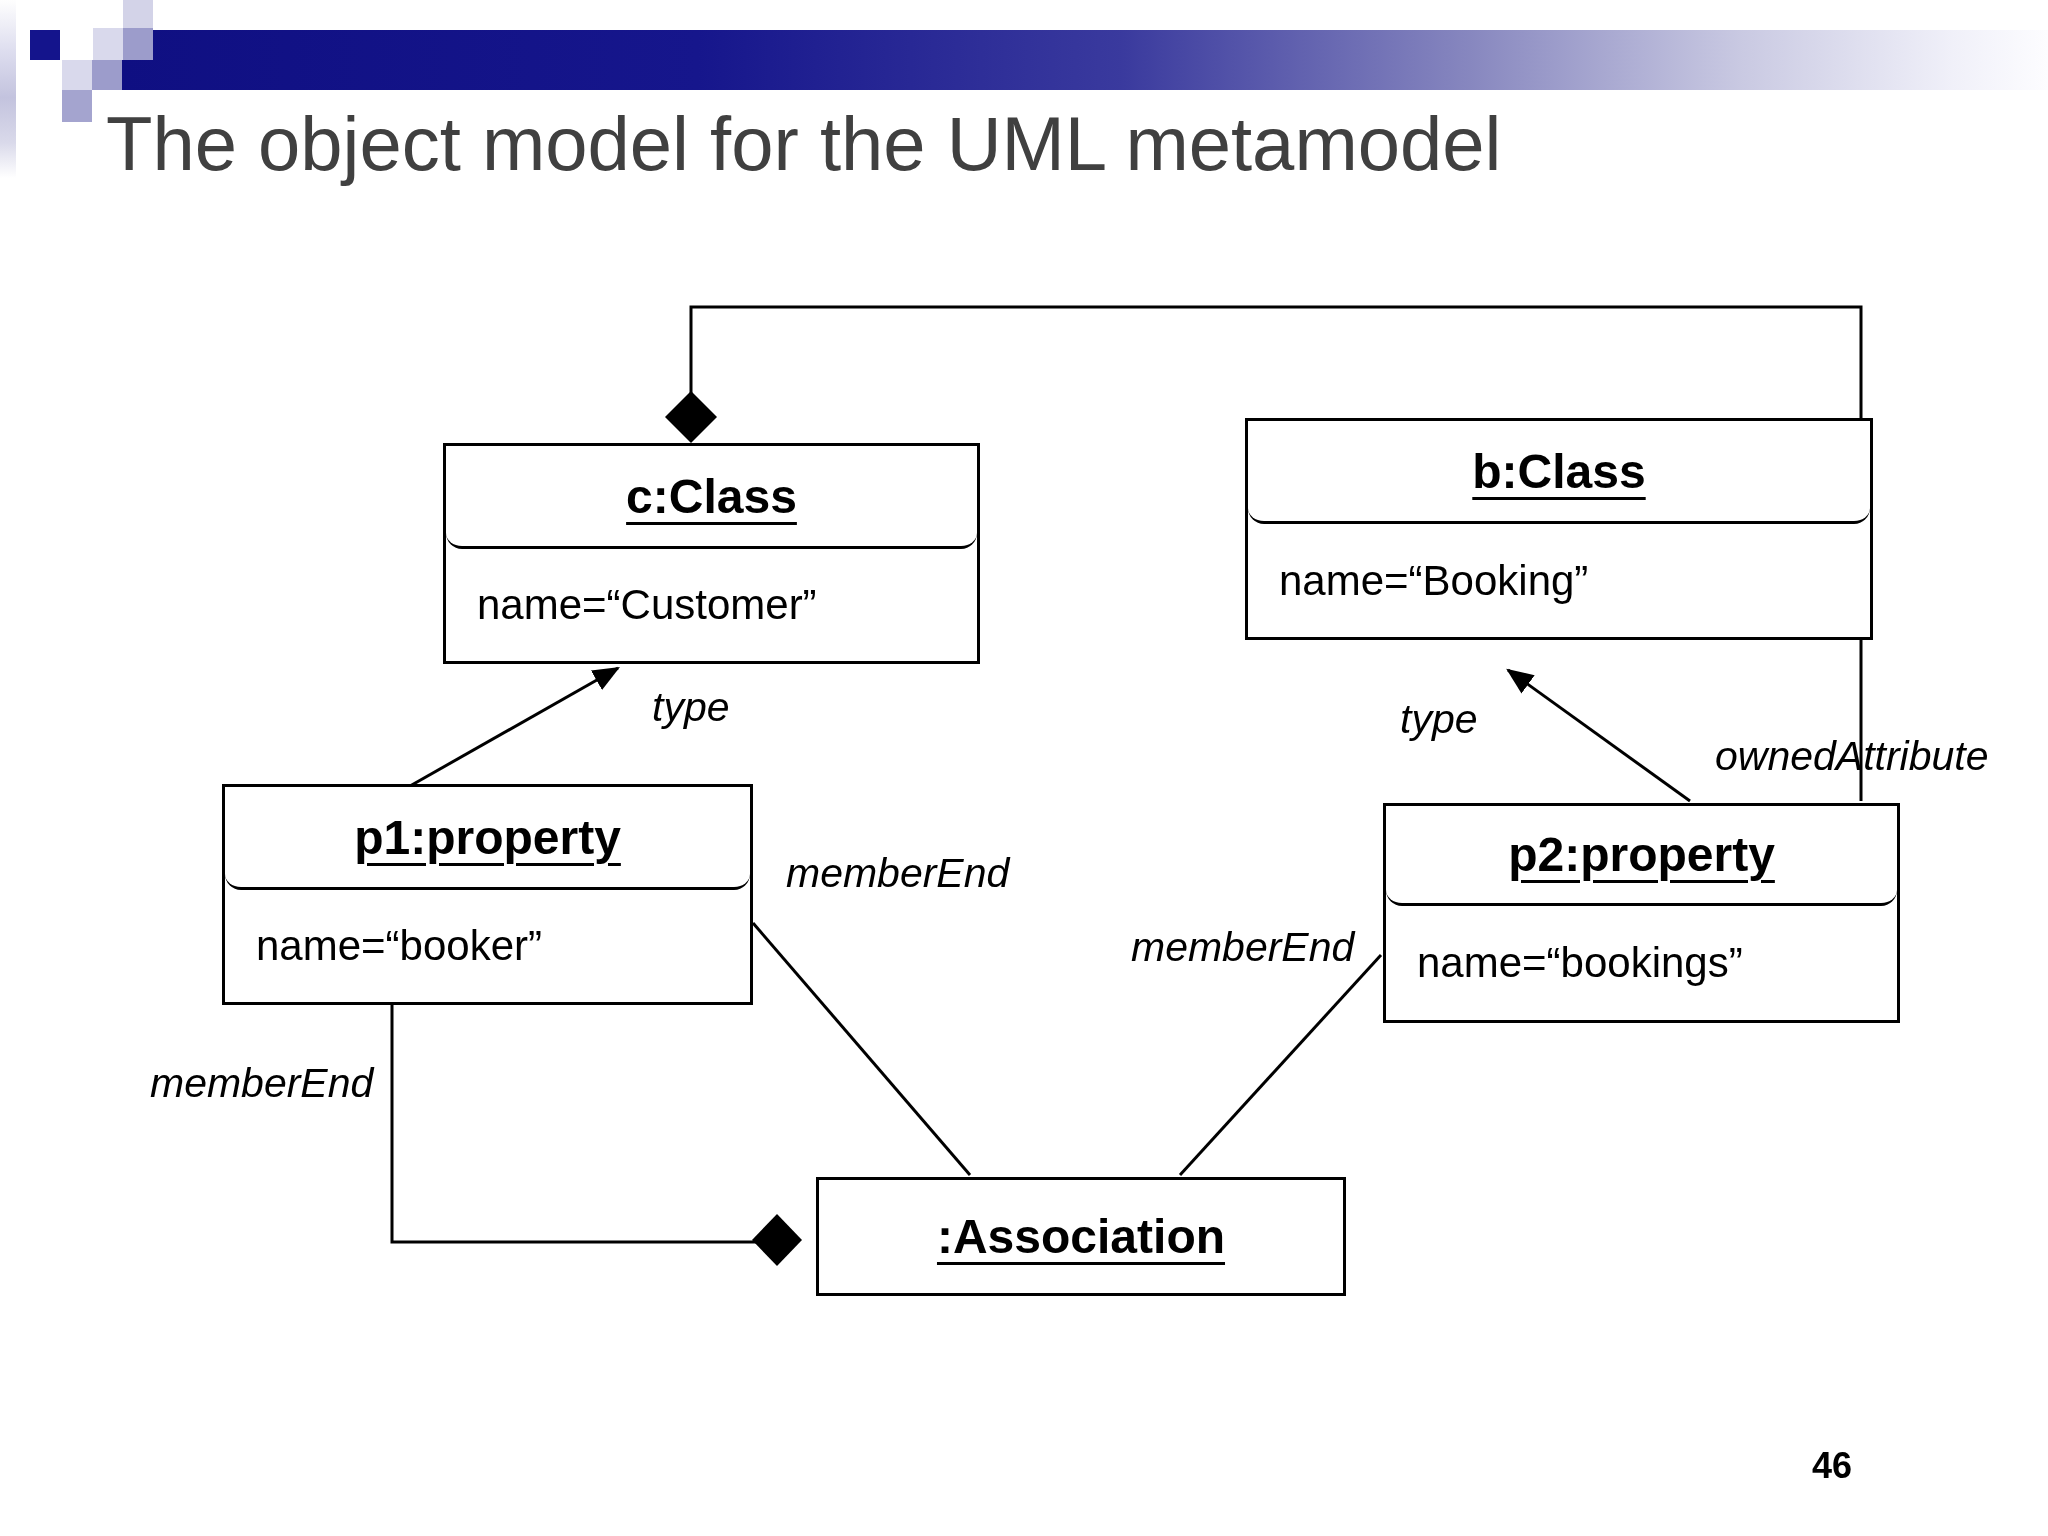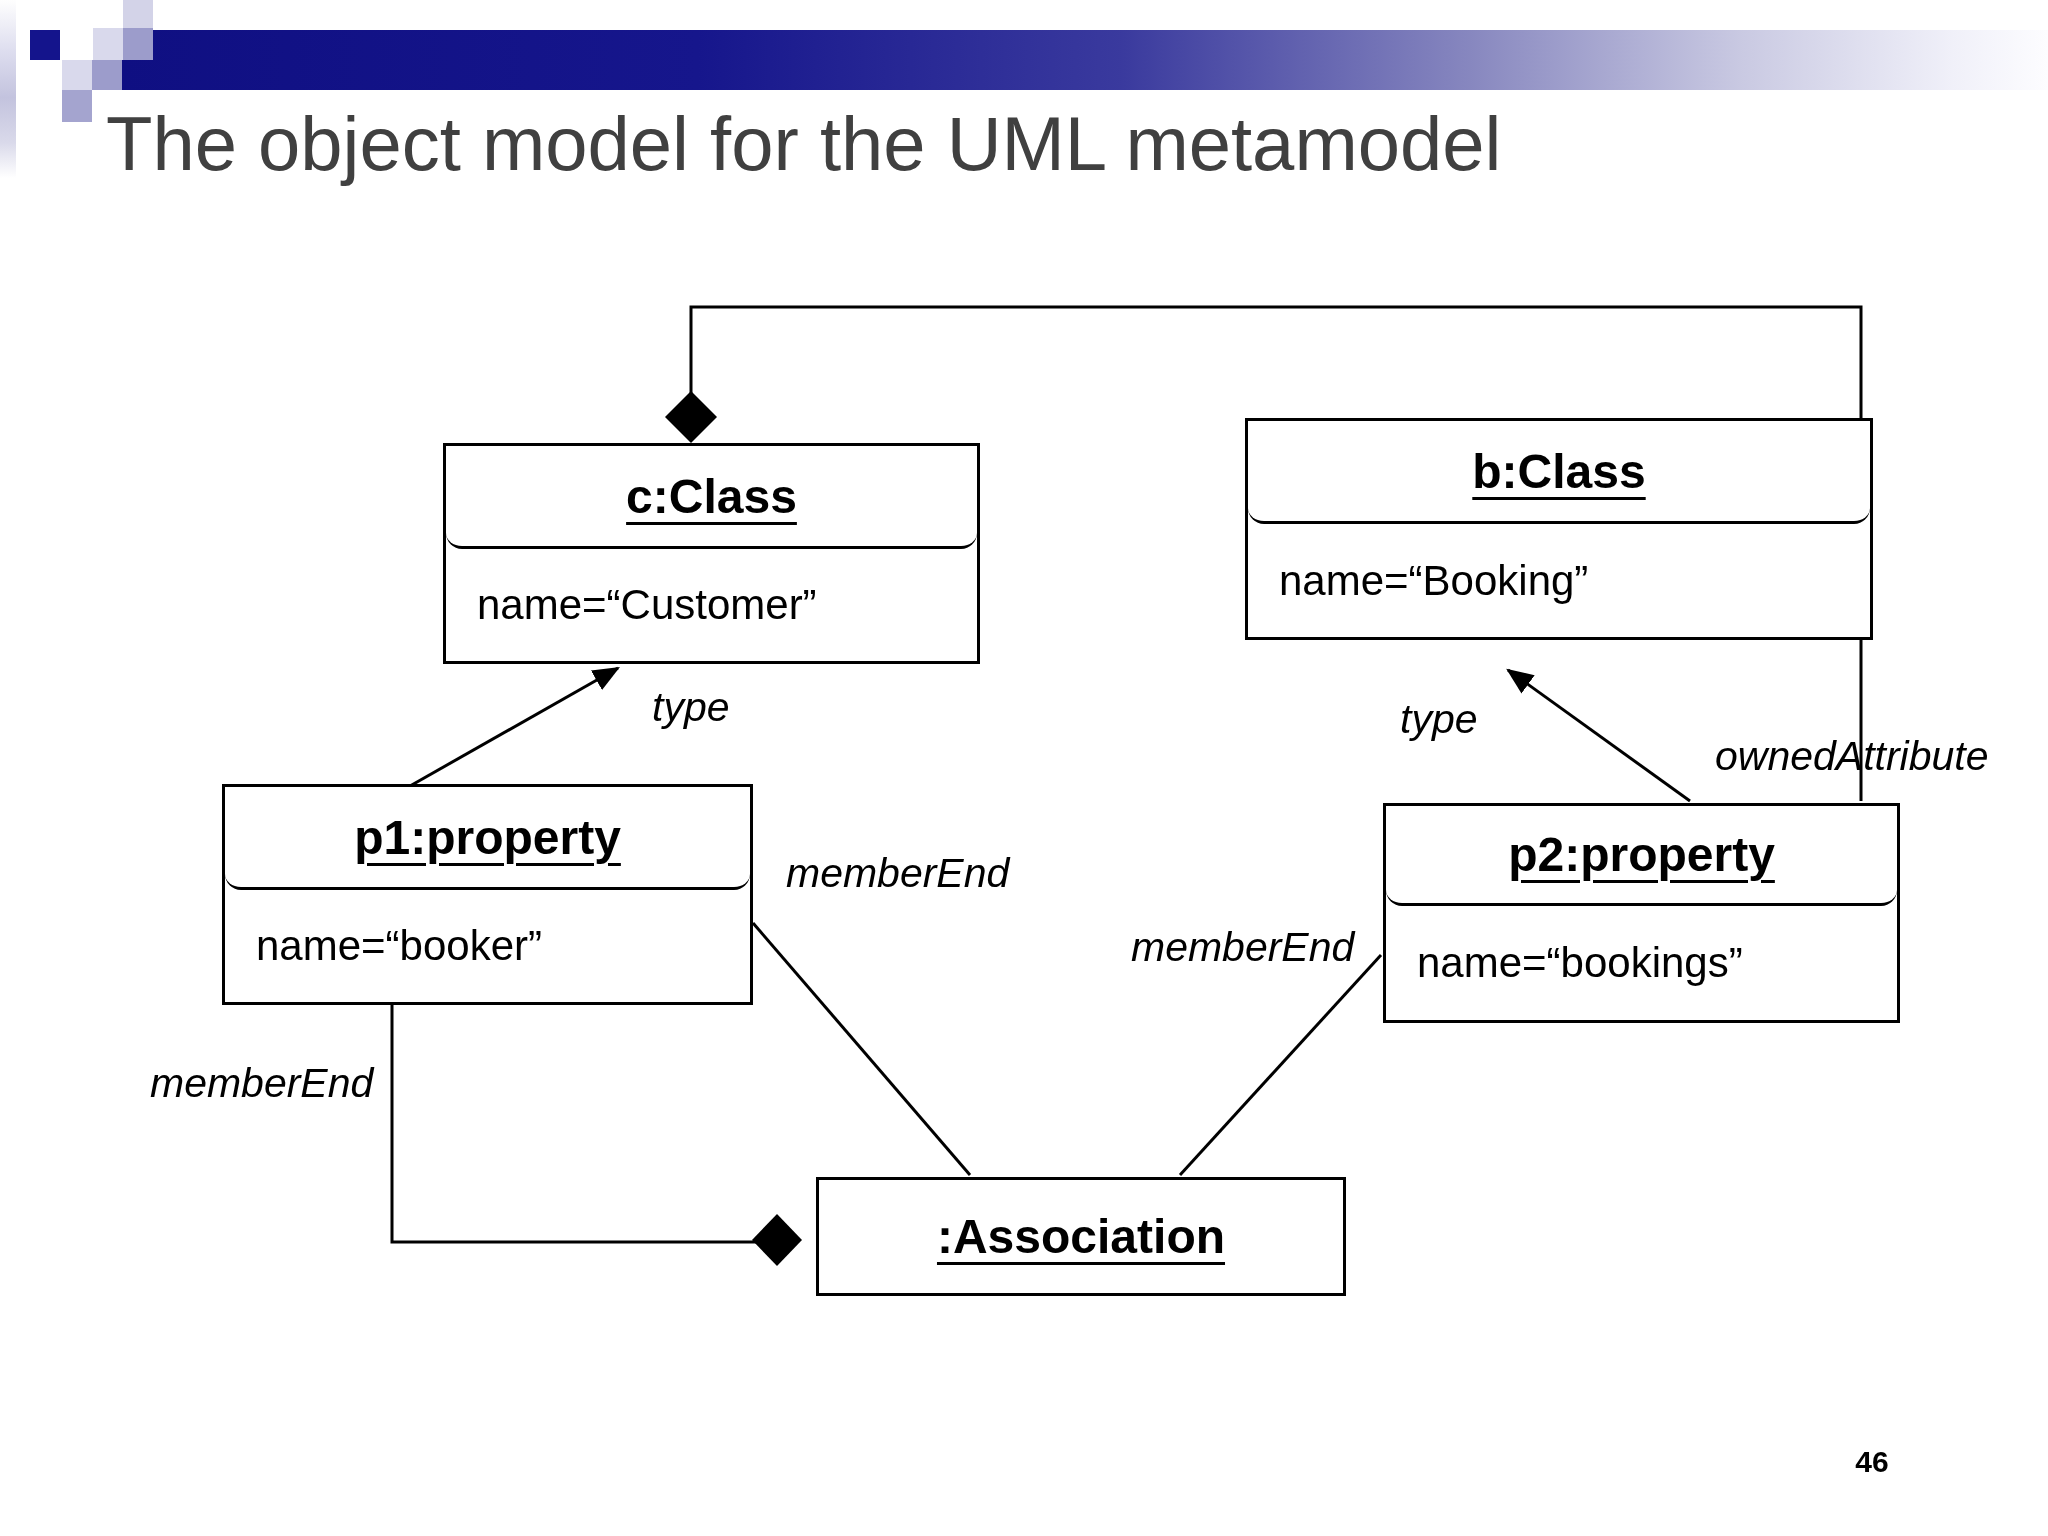--- a/index.html
+++ b/index.html
@@ -35,22 +35,22 @@
     text-decoration:underline;text-decoration-thickness:3px;text-underline-offset:9px;border-radius:16px;
   }
   .uml-name.with-rule{border-bottom:3px solid #000;}
   .uml-attr{
     flex:1;display:flex;align-items:center;justify-content:flex-start;
     padding-left:31px;font-size:42px;
   }
   
   .edge-label{position:absolute;font-size:41px;white-space:nowrap;font-style:italic;}
   
-  .page-num{position:absolute;left:1812px;top:1445px;width:120px;text-align:center;
-    font-size:30px;font-weight:bold;}
+  .page-num{position:absolute;left:1812px;top:1445px;width:120px;text-align:left;
+    font-size:36px;font-weight:bold;}
 </style>
 </head>
 <body>
 
 <div id="slide">
 
   <div class="banner-bar"></div>
   <div class="banner-strip"></div>
   <div class="sq" style="left:30px;top:30px;width:30px;height:30px;background:#14148c"></div>
   <div class="sq" style="left:93px;top:28px;width:30px;height:32px;background:#d9d9ec"></div>

